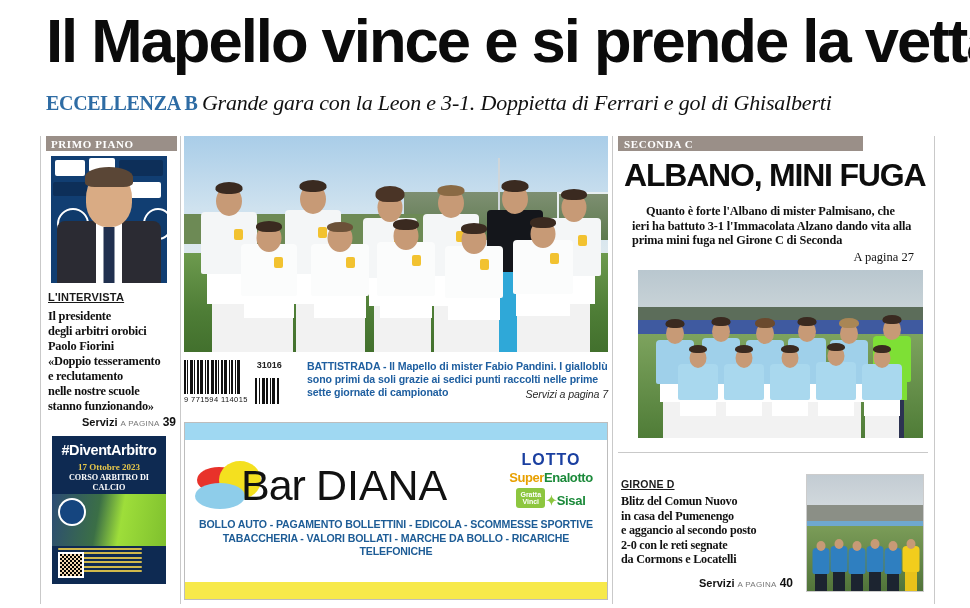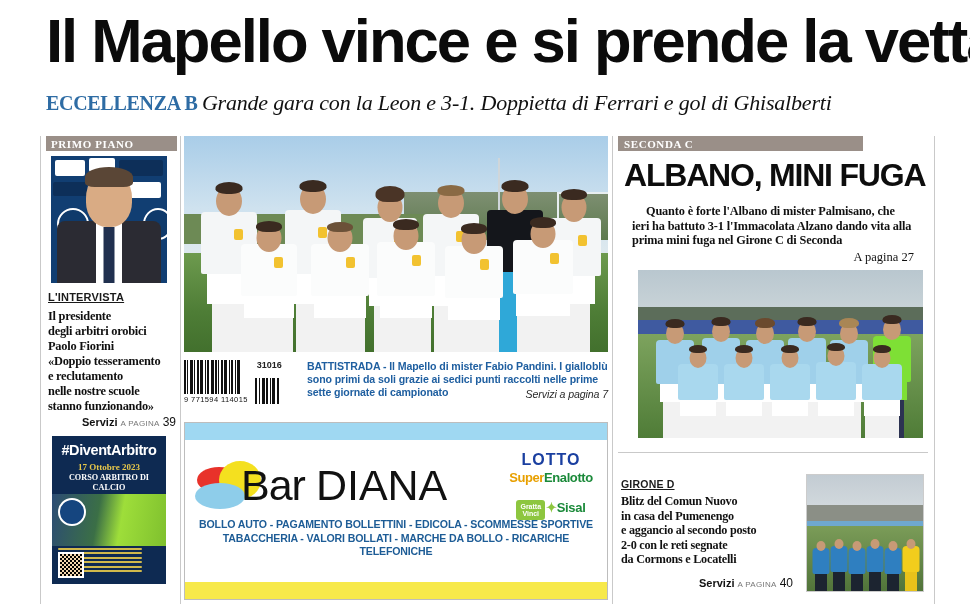--- a/index.html
+++ b/index.html
@@ -70,21 +70,21 @@
     font-family:"Liberation Serif", serif;
     font-weight:bold;font-size:12.4px;line-height:15.0px;
     color:#101010;letter-spacing:-0.25px;
   }
   .servizi-line{
     font-family:"Liberation Sans", sans-serif;
     display:flex;align-items:baseline;justify-content:flex-end;gap:3px;
   }
   .servizi-line .s1{font-size:11px;font-weight:bold;color:#111;}
   .servizi-line .s2{font-size:8px;color:#777;letter-spacing:0.3px;}
-  .servizi-line .s3{font-size:12px;font-weight:normal;color:#111;}
+  .servizi-line .s3{font-size:12px;font-weight:bold;color:#111;}
   .L-serv{position:absolute;left:2px;top:279px;width:128px;}
   .poster{
     position:absolute;left:6px;top:300px;width:114px;height:148px;
     background:#0e2a52;overflow:hidden;
   }
 
   
   .colC{position:absolute;left:184px;top:136px;width:424px;height:468px;}
   .photo-main{
     position:absolute;left:0;top:0;width:424px;height:216px;
@@ -133,21 +133,21 @@
   }
   .lotto-box{position:absolute;right:8px;top:28px;width:96px;height:62px;}
   .lotto-lotto{
     font-family:"Liberation Sans", sans-serif;font-weight:bold;font-size:16px;
     color:#1a3fa0;letter-spacing:1px;text-align:center;
   }
   .lotto-super{
     font-family:"Liberation Sans", sans-serif;font-weight:bold;font-size:13px;
     text-align:center;letter-spacing:-0.4px;margin-top:1px;
   }
-  .lotto-row{display:flex;align-items:flex-start;justify-content:center;gap:1px;margin-top:15px;}
+  .lotto-row{display:flex;align-items:flex-end;justify-content:center;gap:1px;margin-top:3px;}
   .gratta{
     background:#8dc63f;color:#fff;font-size:7px;font-weight:bold;
     padding:3px 4px;border-radius:3px;font-family:"Liberation Sans", sans-serif;
     line-height:7px;text-align:center;
   }
   .sisal{
     font-family:"Liberation Sans", sans-serif;font-weight:bold;font-size:13px;
     color:#1b8a3a;letter-spacing:-0.3px;
   }
 

